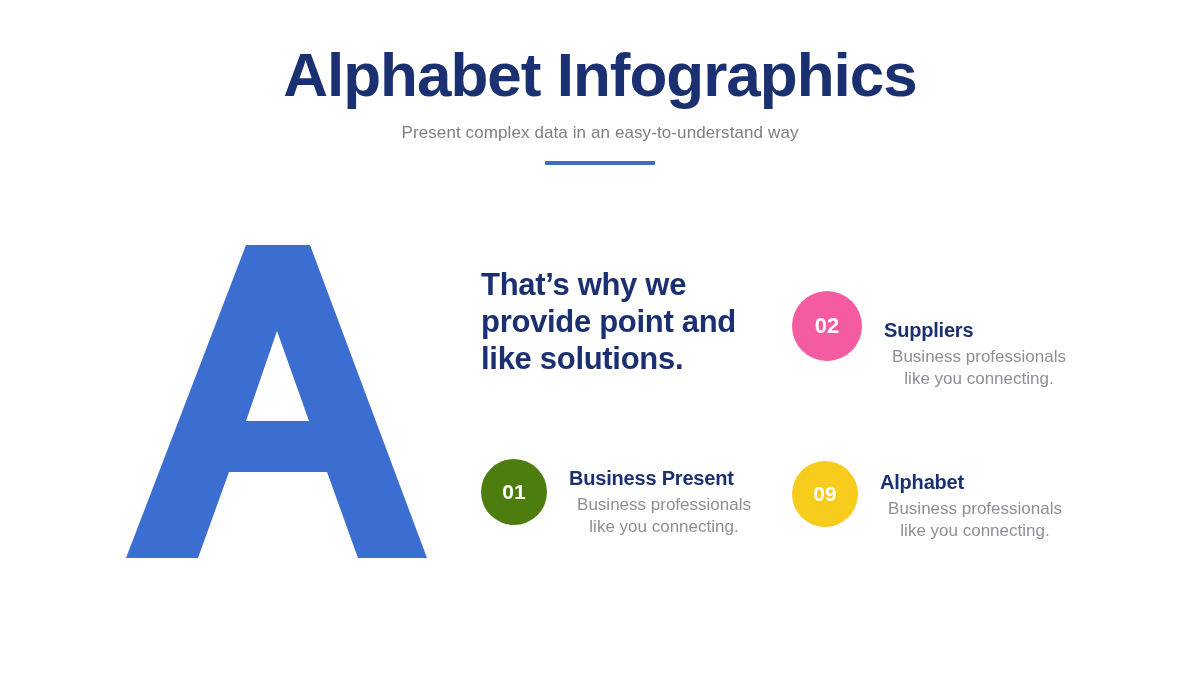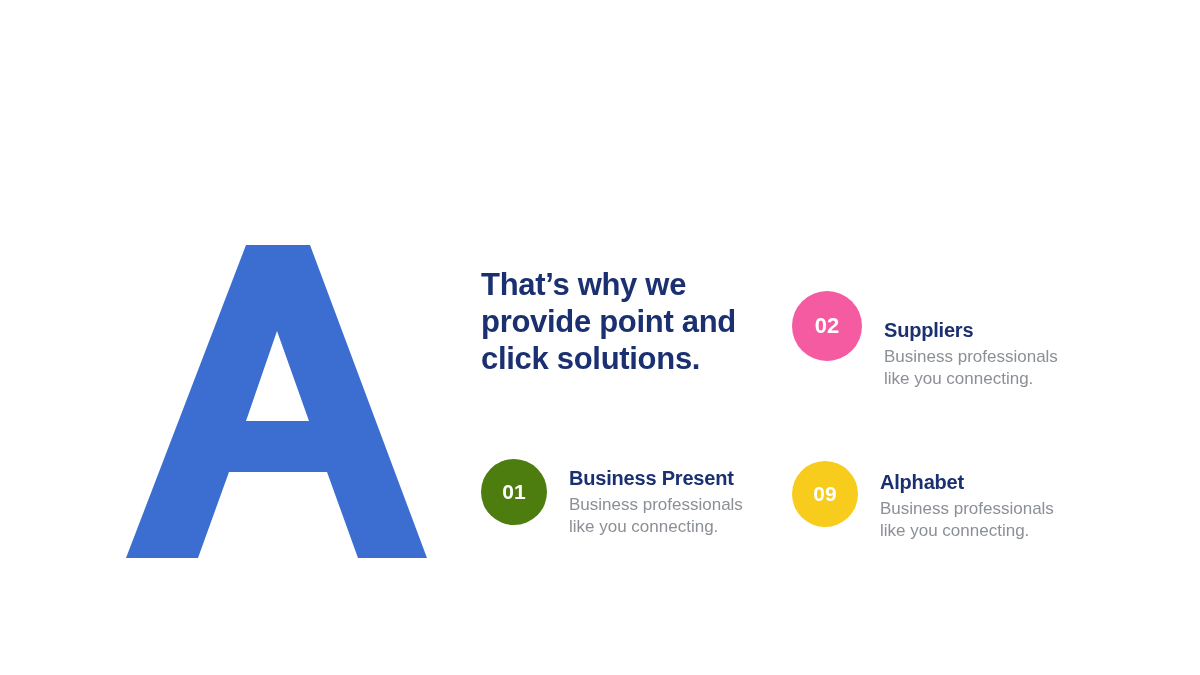--- a/index.html
+++ b/index.html
@@ -110,36 +110,42 @@
     margin: 0 0 4px 0;
     letter-spacing: -0.2px;
     white-space: nowrap;
   }
   .feature-desc {
     font-size: 17px;
     color: #8b8f96;
     line-height: 1.32;
     margin: 0;
     max-width: 190px;
+    text-align: center;
   }
 </style>
 </head>
 <body>
 
 <div class="slide">
 
+  <div class="header">
+    <h1 class="page-title" style="color: rgb(27, 48, 112);">Alphabet Infographics</h1>
+    <p class="page-subtitle" style="color: rgb(123, 127, 136);">Present complex data in an easy-to-understand way</p>
+    <div class="title-rule" style="background: rgb(62, 108, 196);"></div>
+  </div>
 
   <div class="letter-wrap">
     <svg class="letter-svg" width="330" height="330" viewBox="0 0 330 330">
       <path d="M138 7 L202 7 L319 320 L250 320 L219 234 L121 234 L90 320 L18 320 Z
                M169 93 L138 183 L201 183 Z" fill="#3b6ed0" fill-rule="evenodd"></path>
     </svg>
   </div>
 
-  <div class="statement" style="color: rgb(27, 48, 112);">That’s why we provide point and click solutions.</div>
+  <div class="statement" style="color: rgb(27, 48, 112);">That’s why we provide point and like solutions.</div>
 
   <div class="feature feature-01">
     <div class="badge badge-01" style="background: #4d7c0f;">01</div>
     <div class="feature-text">
       <p class="feature-title">Business Present</p>
       <p class="feature-desc">Business professionals like you connecting.</p>
     </div>
   </div>
 
   <div class="feature feature-02">

